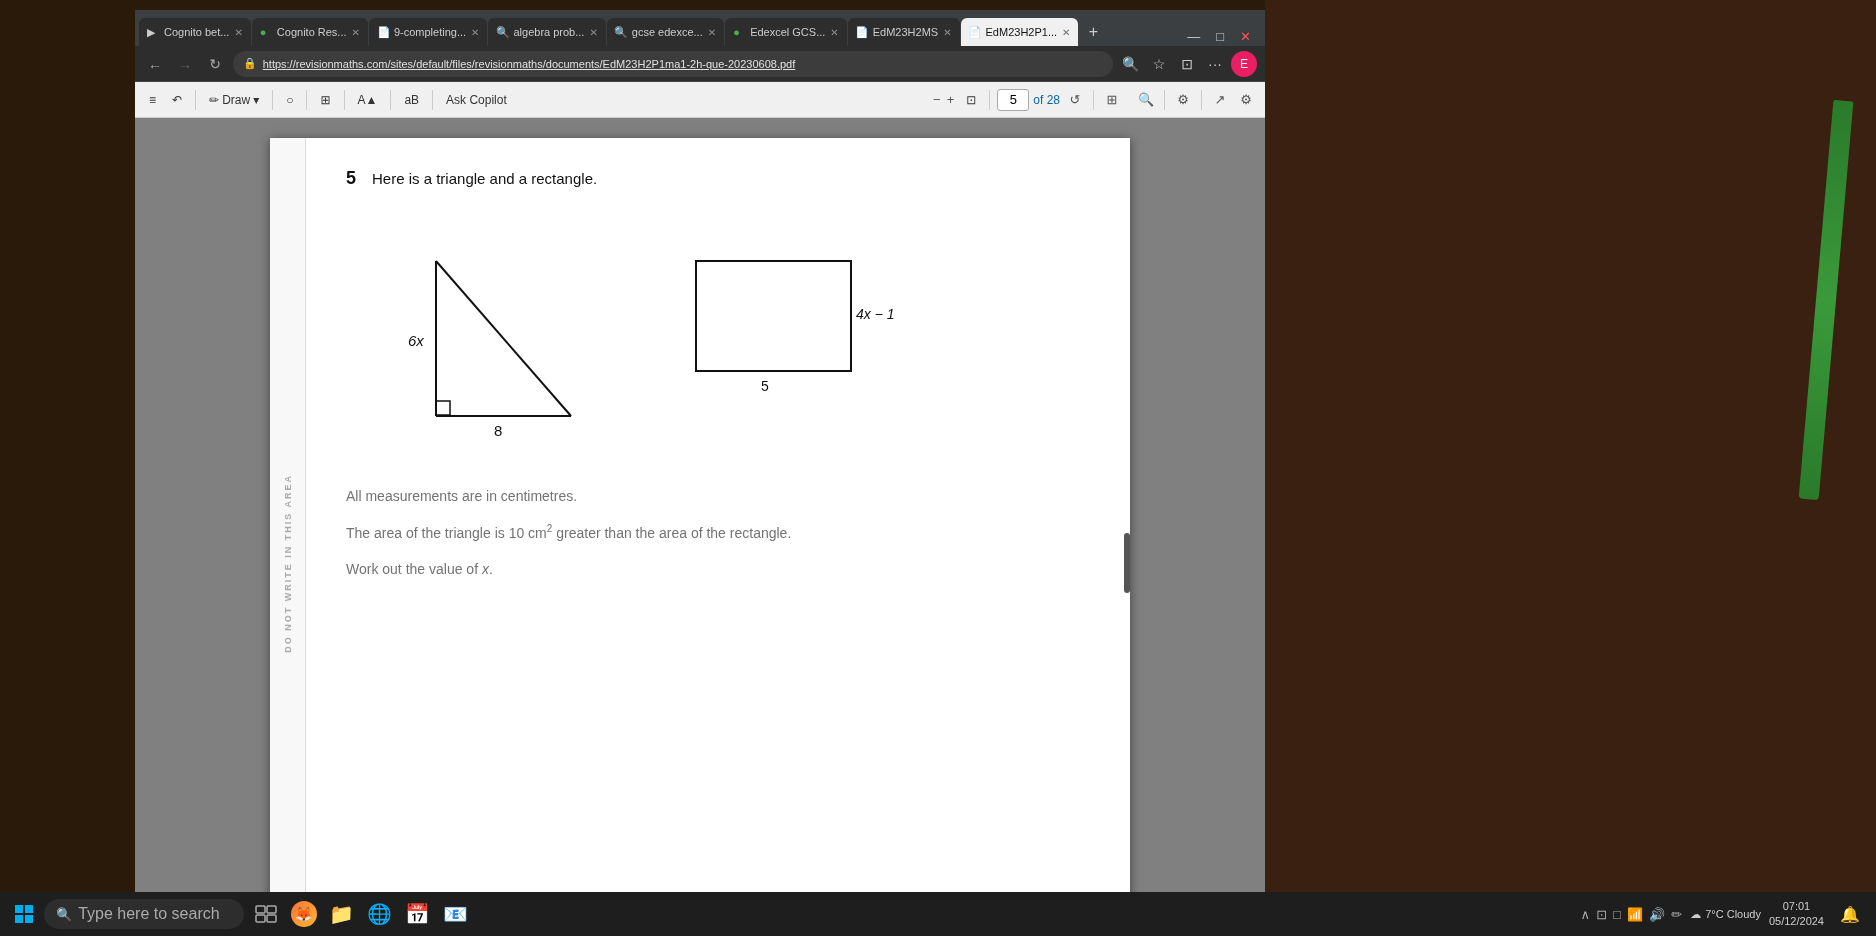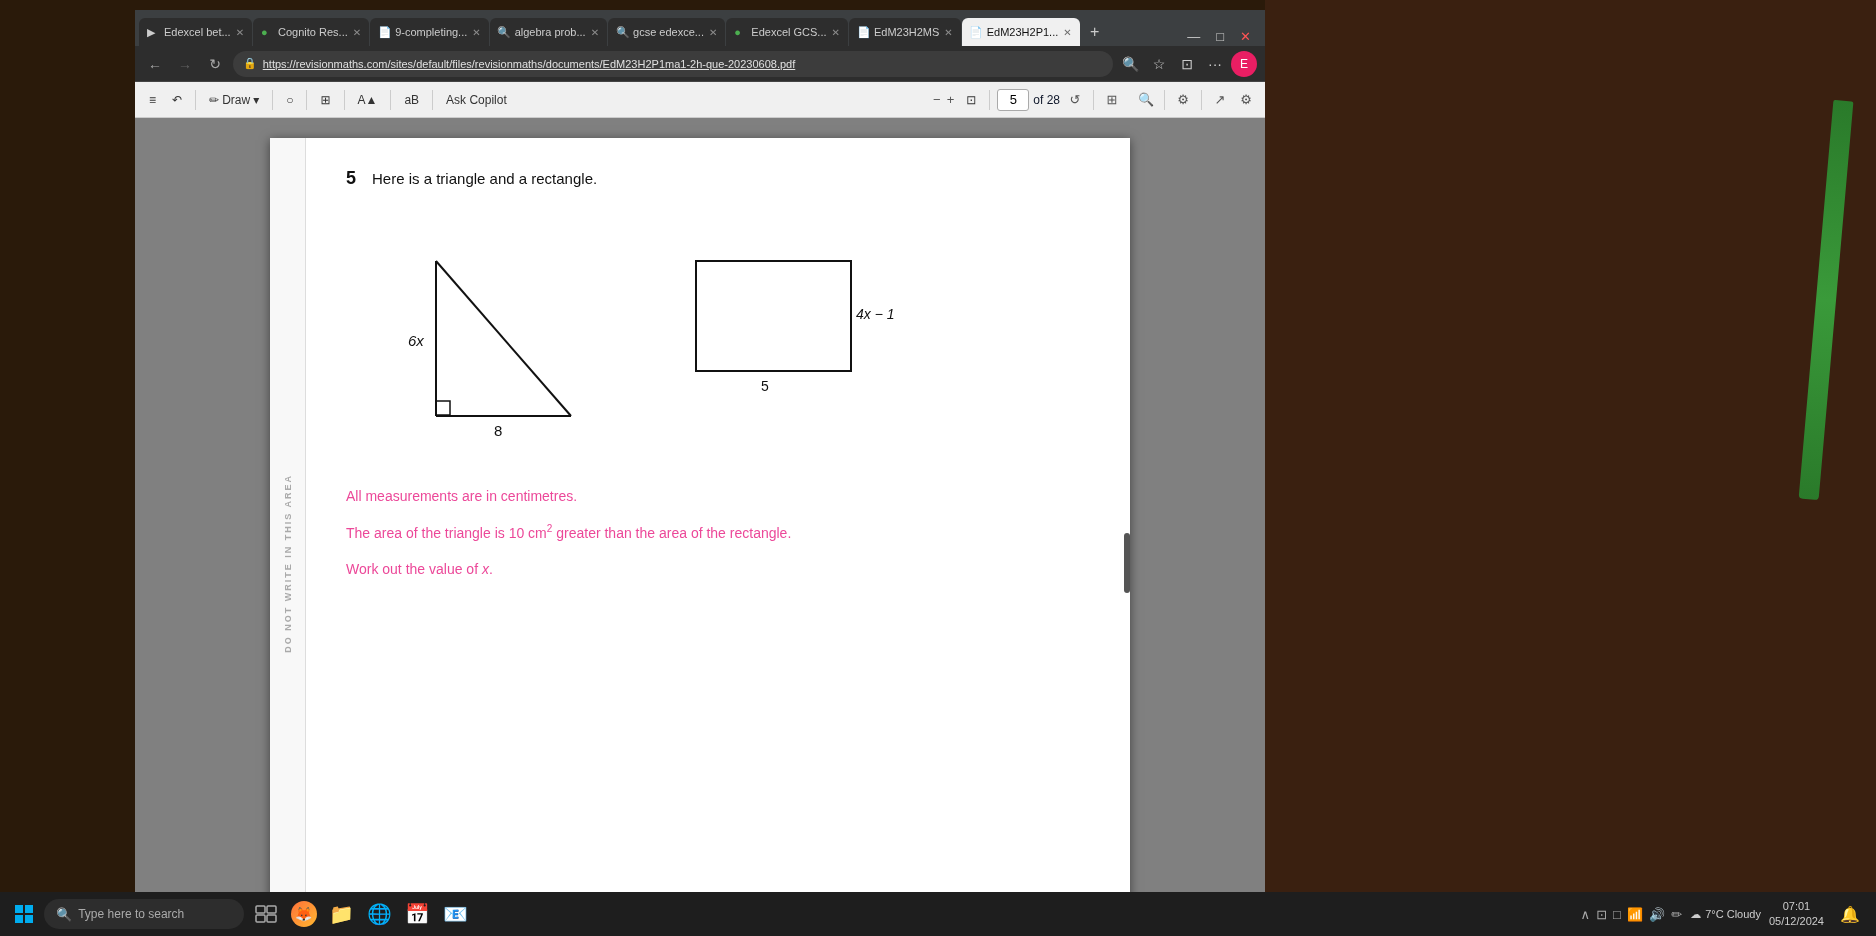--- a/index.html
+++ b/index.html
@@ -271,21 +271,21 @@
     }
 
     
     .rectangle-diagram {
       position: relative;
       margin-top: 20px;
     }
 
     .sub-text {
       font-size: 14px;
-      color: #ec4899;
+      color: #737373;
       margin-bottom: 14px;
       line-height: 1.6;
     }
 
     .italic-x {
       font-style: italic;
     }
 
     sup {
       font-size: 10px;
@@ -322,21 +322,21 @@
       border-radius: 16px;
       height: 30px;
       padding: 0 12px;
       gap: 6px;
       width: 200px;
       cursor: pointer;
     }
 
     .taskbar-search-text {
       color: #aaa;
-      font-size: 12px;
+      font-size: 16px;
     }
 
     .taskbar-icons {
       display: flex;
       align-items: center;
       gap: 2px;
     }
 
     .taskbar-icon {
       width: 36px;
@@ -414,21 +414,21 @@
   </style>
 </head>
 <body>
 
 <div class="browser-window">
 
   <div class="tab-bar">
 
     <div class="tab">
       <span class="tab-icon">▶</span>
-      <span>Edexcel bet...</span>
+      <span>Cognito bet...</span>
       <span class="tab-close">✕</span>
     </div>
     <div class="tab">
       <span class="tab-icon" style="color:#4CAF50;">●</span>
       <span>Cognito Res...</span>
       <span class="tab-close">✕</span>
     </div>
     <div class="tab">
       <span class="tab-icon">📄</span>
       <span>9-completing...</span>
@@ -505,21 +505,21 @@
     <div class="pdf-tool-btn">
       <span>Ask Copilot</span>
     </div>
 
     <div class="pdf-page-nav">
       <span style="font-size:13px;color:#555;cursor:pointer;">−</span>
       <span style="font-size:13px;color:#555;cursor:pointer;margin:0 2px;">+</span>
       <div class="pdf-tool-btn">⊡</div>
       <div class="pdf-separator"></div>
       <input class="pdf-page-input" type="text" value="5" style="">
-      <span style="font-size:12px;color:#0f172a;">of 28</span>
+      <span style="font-size:12px;color:#0369a1;">of 28</span>
       <div class="pdf-page-nav-btn">↺</div>
       <div class="pdf-separator"></div>
       <div class="pdf-page-nav-btn">⊞</div>
     </div>
 
     <div style="display:flex;align-items:center;gap:4px;margin-left:8px;">
       <div class="pdf-page-nav-btn">🔍</div>
       <div class="pdf-separator"></div>
       <div class="pdf-page-nav-btn">⚙</div>
       <div class="pdf-separator"></div>

